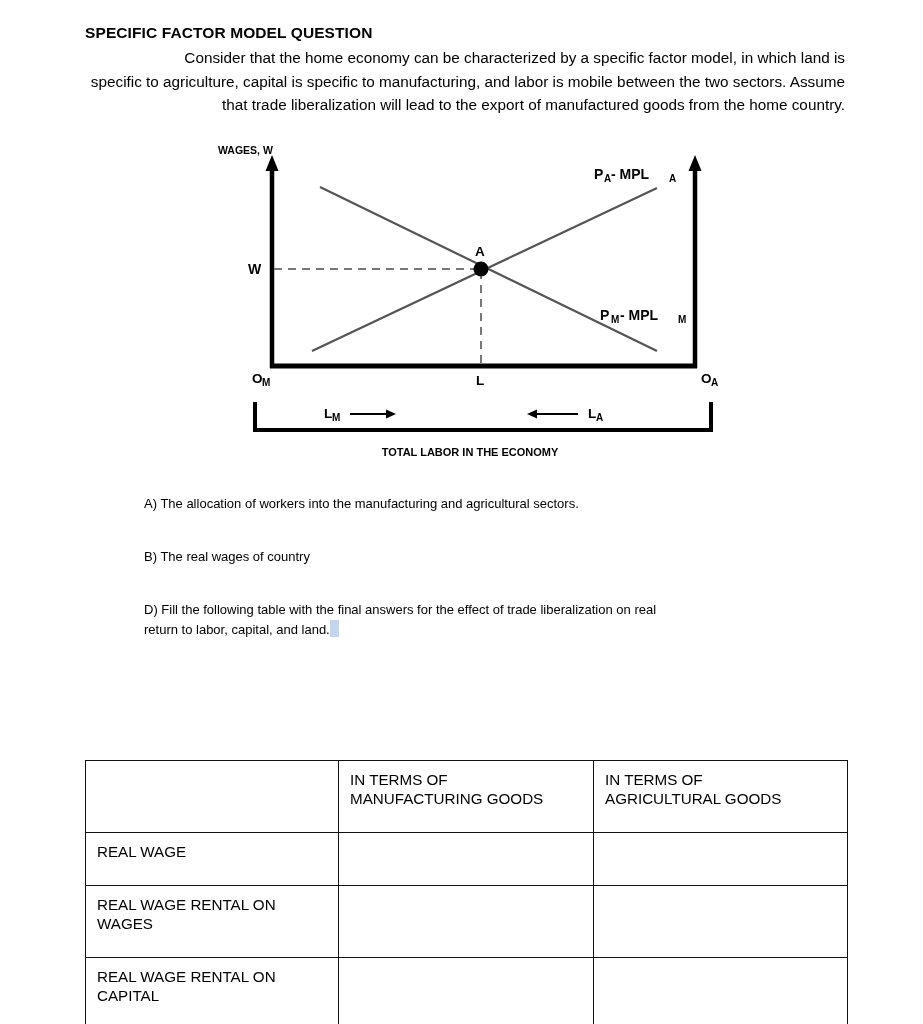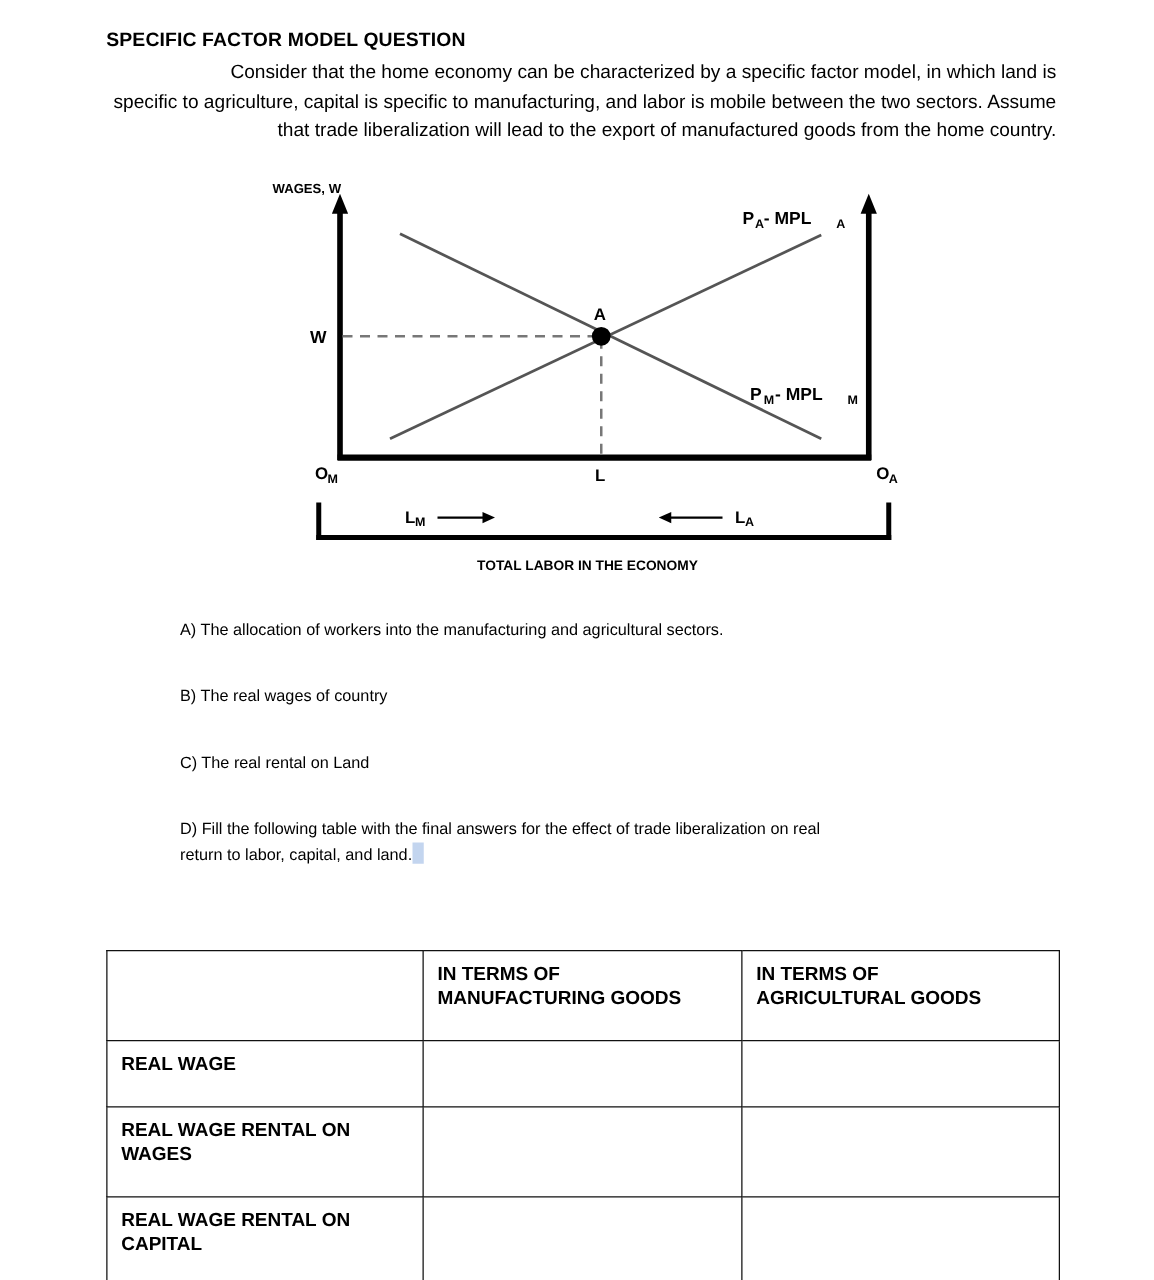--- a/index.html
+++ b/index.html
@@ -86,21 +86,21 @@
     border-collapse: collapse;
     width: 762px;
     table-layout: fixed;
   }
   table.grid th,
   table.grid td {
     border: 1.6px solid #111111;
     vertical-align: top;
     padding: 9px 10px 9px 11px;
     font-size: 15.2px;
-    font-weight: bold;
+    font-weight: normal;
     line-height: 1.28;
     text-align: left;
   }
   .col-a { width: 253px; }
   .col-b { width: 255px; }
   .col-c { width: 254px; }
   tr.hdr th { height: 53px; }
   tr.r1 td { height: 34px; }
   tr.r2 td, tr.r3 td { height: 53px; }
   .blankcell { }
@@ -190,21 +190,20 @@
       <text x="386" y="281" font-family="Liberation Sans, sans-serif" font-size="10" font-weight="bold">A</text>
     </g>
 
     <text x="260" y="316" text-anchor="middle" font-family="Liberation Sans, sans-serif" font-size="11" font-weight="bold">TOTAL LABOR IN THE ECONOMY</text>
   </svg>
 </div>
 
 <div class="qblock">
   <p class="qsub">A) The allocation of workers into the manufacturing and agricultural sectors.</p>
   <p class="qsub">B) The real wages of country</p>
-  <p class="qsub">C) The real rental on Land</p>
   <p class="qsub last"><span>D) Fill the following table with the final answers for the effect of trade liberalization on real</span><br><span>return to labor, capital, and land.</span><span class="caret"></span></p>
 </div>
 
 <div class="tbl-wrap">
   <table class="grid">
     <colgroup>
       <col class="col-a">
         <col class="col-b">
         <col class="col-c">
     </colgroup>

